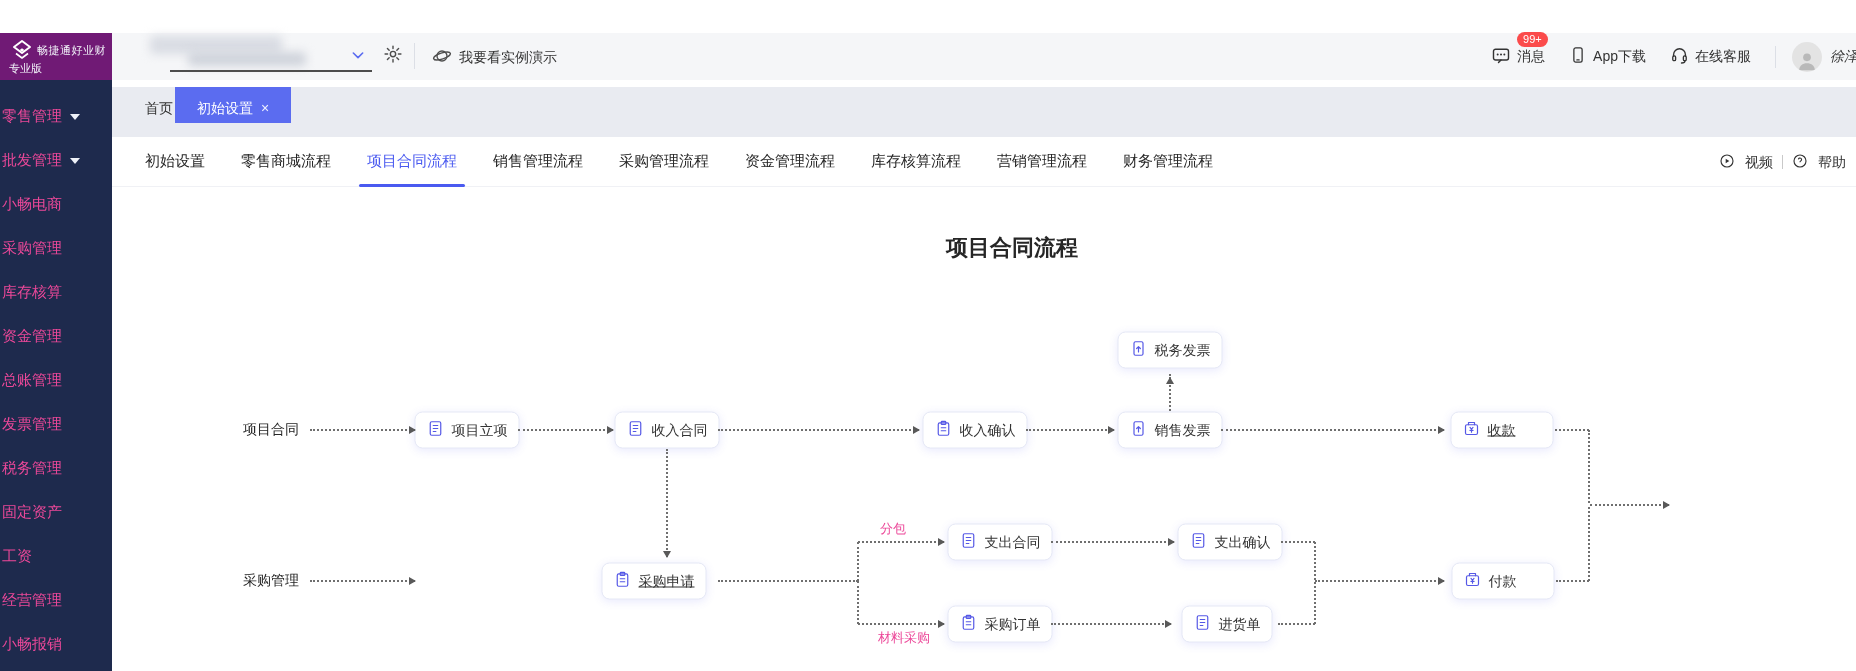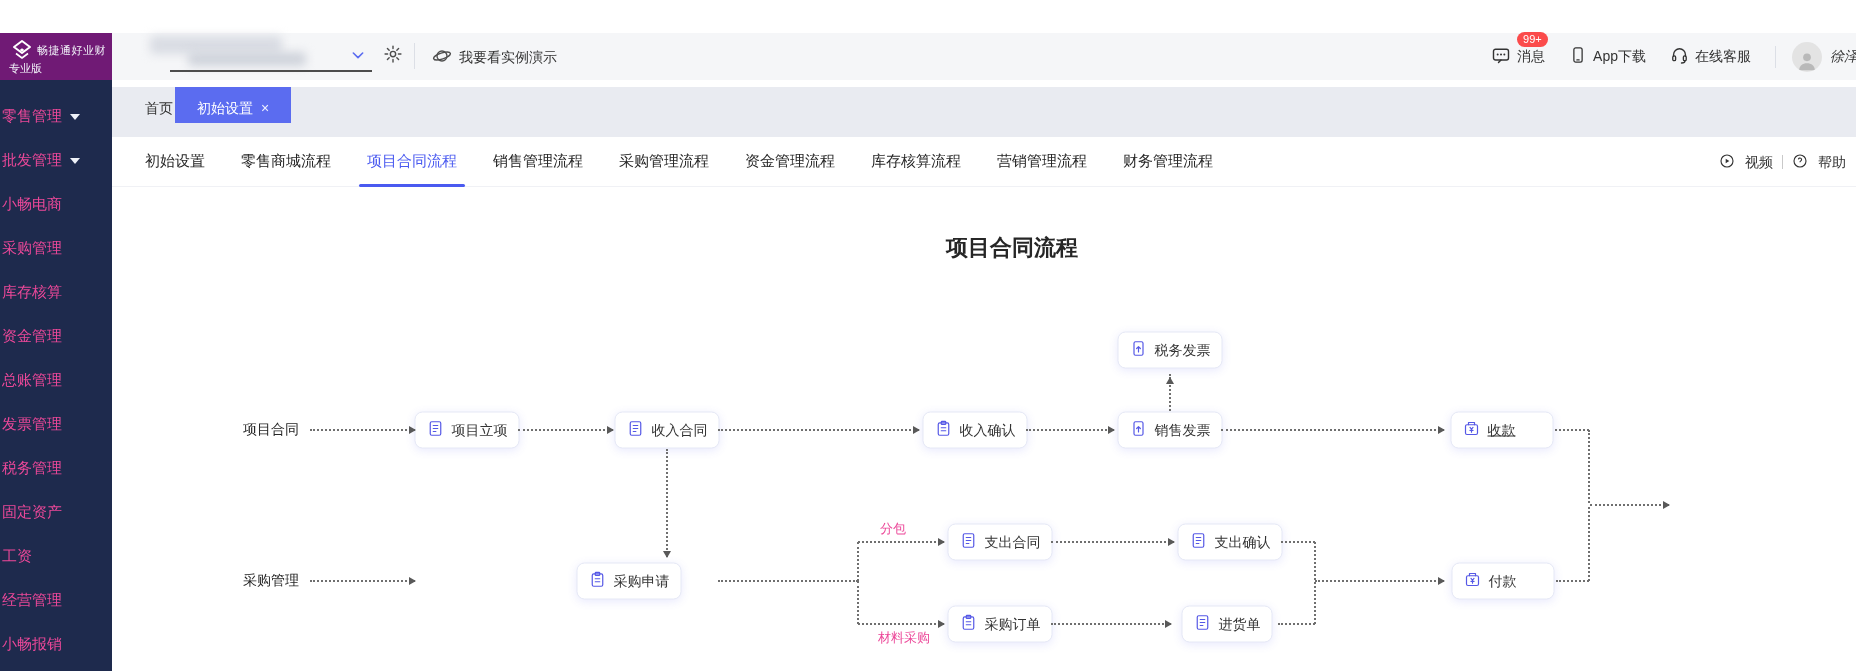--- a/index.html
+++ b/index.html
@@ -295,21 +295,21 @@
         <span>销售发票</span>
       </div>
       <div class="node" style="left: 1502px; top: 430px; min-width: 103px; text-decoration: underline;">
         <span><svg width="18" height="18" viewBox="0 0 24 24" fill="none" stroke="#5558e6" stroke-width="1.6" stroke-linecap="round" stroke-linejoin="round">
             <rect x="4" y="7" width="16" height="13" rx="2"></rect>
             <path d="M8 7V4h8v3"></path>
             <path d="M10 10.5l2 2.5 2-2.5M12 13v4M10 14.5h4"></path>
           </svg></span>
         <span>收款</span>
       </div>
-      <div class="node" style="left: 629px; top: 581px;">
+      <div class="node" style="left: 654px; top: 581px; text-decoration: underline;">
         <span><svg width="18" height="18" viewBox="0 0 24 24" fill="none" stroke="#5558e6" stroke-width="1.6" stroke-linecap="round" stroke-linejoin="round">
             <rect x="5" y="4.5" width="14" height="16.5" rx="2"></rect>
             <rect x="9" y="2.5" width="6" height="4" rx="1"></rect>
             <path d="M9 11h6M9 15h6"></path>
           </svg></span>
         <span>采购申请</span>
       </div>
       <div class="node" style="left: 1000px; top: 542px;">
         <span><svg width="18" height="18" viewBox="0 0 24 24" fill="none" stroke="#5558e6" stroke-width="1.6" stroke-linecap="round" stroke-linejoin="round">
             <rect x="5" y="3" width="14" height="18" rx="2"></rect>

